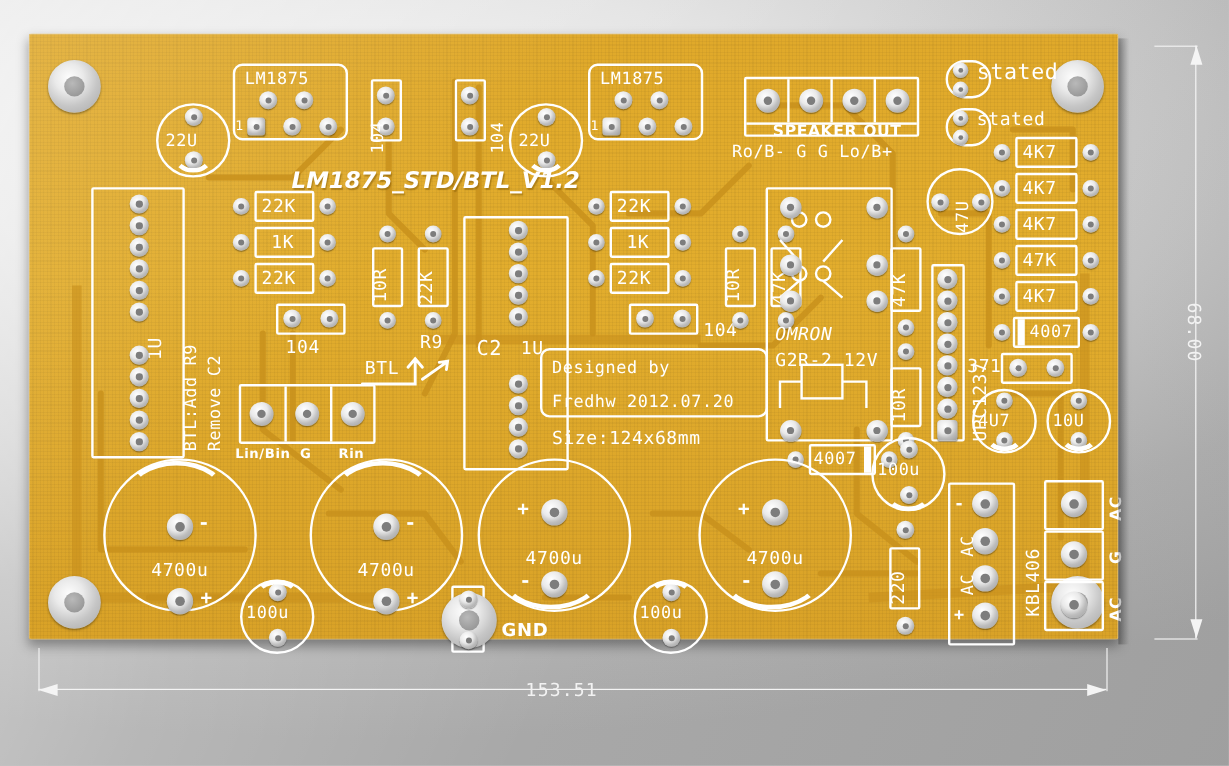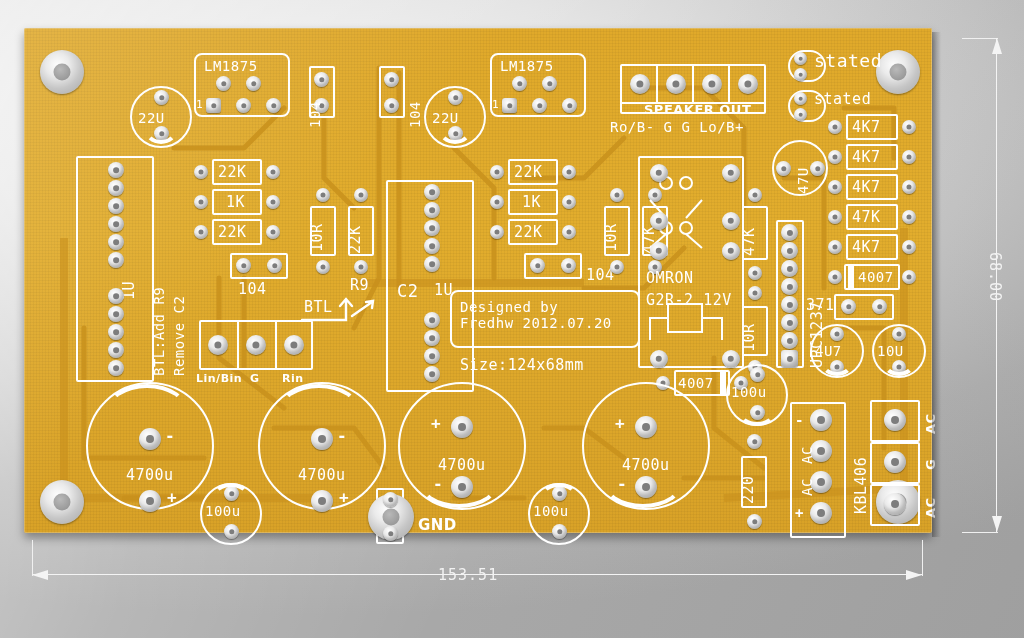--- a/index.html
+++ b/index.html
@@ -108,20 +108,21 @@
         <path d="M880 200 L880 460 L700 470"></path>
         <path d="M330 255 L560 255"></path>
       </g>
     </svg>
 
     <div class="mhole" style="left:16px;top:22px;"></div>
     <div class="mhole" style="left:852px;top:22px;"></div>
     <div class="mhole" style="left:16px;top:452px;"></div>
     <div class="mhole" style="left:852px;top:452px;"></div>
 
+    <div class="silk title" style="left:219px;top:114px;">LM1875_STD/BTL_V1.2</div>
 
     <div class="ecap" style="left:106px;top:58px;width:62px;height:62px;"></div>
     <div class="pad" style="left:130px;top:62px;width:15px;height:15px;"></div>
     <div class="pad" style="left:130px;top:98px;width:15px;height:15px;"></div>
     <div class="smile down" style="left:120px;top:86px;width:34px;height:30px;"></div>
     <div class="silk" style="left:114px;top:83px;font-size:14px;">22U</div>
 
     <div class="boxr" style="left:170px;top:25px;width:96px;height:64px;"></div>
     <div class="silk" style="left:180px;top:31px;font-size:14px;">LM1875</div>
     <div class="pad" style="left:192px;top:48px;width:15px;height:15px;"></div>
@@ -341,21 +342,21 @@
     <div class="silk rot90" style="left:580px;top:224px;font-size:15px;">10R</div>
     <div class="pad" style="left:586px;top:232px;width:14px;height:14px;"></div>
 
     <div class="pad" style="left:624px;top:160px;width:14px;height:14px;"></div>
     <div class="box" style="left:618px;top:178px;width:26px;height:50px;"></div>
     <div class="silk rot90" style="left:618px;top:226px;font-size:15px;">47K</div>
     <div class="pad" style="left:624px;top:232px;width:14px;height:14px;"></div>
 
     <div class="boxr" style="left:426px;top:262px;width:190px;height:58px;"></div>
     <div class="silk" style="left:436px;top:272px;font-size:14px;">Designed by</div>
-    <div class="silk" style="left:436px;top:288px;font-size:14px;">Fredhw 2012.07.20</div>
+    <div class="silk" style="left:436px;top:300px;font-size:14px;">Fredhw 2012.07.20</div>
     <div class="silk" style="left:436px;top:330px;font-size:15px;">Size:124x68mm</div>
 
     <div class="box" style="left:614px;top:128px;width:106px;height:212px;"></div>
     <svg style="position:absolute;left:614px;top:128px;width:106px;height:212px;" viewBox="0 0 106 212">
       <circle cx="28" cy="27" r="6" fill="none" stroke="#fff" stroke-width="2"></circle>
       <circle cx="48" cy="27" r="6" fill="none" stroke="#fff" stroke-width="2"></circle>
       <circle cx="28" cy="72" r="6" fill="none" stroke="#fff" stroke-width="2"></circle>
       <circle cx="48" cy="72" r="6" fill="none" stroke="#fff" stroke-width="2"></circle>
       <path d="M28 62 L12 44 M48 62 L64 44" stroke="#fff" stroke-width="2" fill="none"></path>
       <path d="M28 78 L12 92 M48 78 L64 92" stroke="#fff" stroke-width="2" fill="none"></path>
@@ -363,21 +364,21 @@
       <path d="M30 162 L12 162 L12 184 M64 162 L84 162 L84 184" stroke="#fff" stroke-width="2" fill="none"></path>
     </svg>
     <div class="pad" style="left:626px;top:136px;width:18px;height:18px;"></div>
     <div class="pad" style="left:698px;top:136px;width:18px;height:18px;"></div>
     <div class="pad" style="left:626px;top:184px;width:18px;height:18px;"></div>
     <div class="pad" style="left:698px;top:184px;width:18px;height:18px;"></div>
     <div class="pad" style="left:626px;top:214px;width:18px;height:18px;"></div>
     <div class="pad" style="left:698px;top:214px;width:18px;height:18px;"></div>
     <div class="pad" style="left:626px;top:322px;width:18px;height:18px;"></div>
     <div class="pad" style="left:698px;top:322px;width:18px;height:18px;"></div>
-    <div class="silk" style="left:622px;top:243px;font-size:15px;">OMRON</div>
+    <div class="silk" style="left:622px;top:243px;font-size:15px;font-style:italic;">OMRON</div>
     <div class="silk" style="left:622px;top:265px;font-size:15px;">G2R-2  12V</div>
 
     <div class="pad" style="left:632px;top:348px;width:14px;height:14px;"></div>
     <div class="box" style="left:650px;top:342px;width:56px;height:26px;"></div>
     <div class="silk" style="left:654px;top:348px;font-size:14px;">4007</div>
     <div class="dimline" style="left:696px;top:344px;width:6px;height:22px;"></div>
     <div class="pad" style="left:710px;top:348px;width:14px;height:14px;"></div>
 
     <div class="pad" style="left:724px;top:160px;width:14px;height:14px;"></div>
     <div class="box" style="left:718px;top:178px;width:26px;height:54px;"></div>

